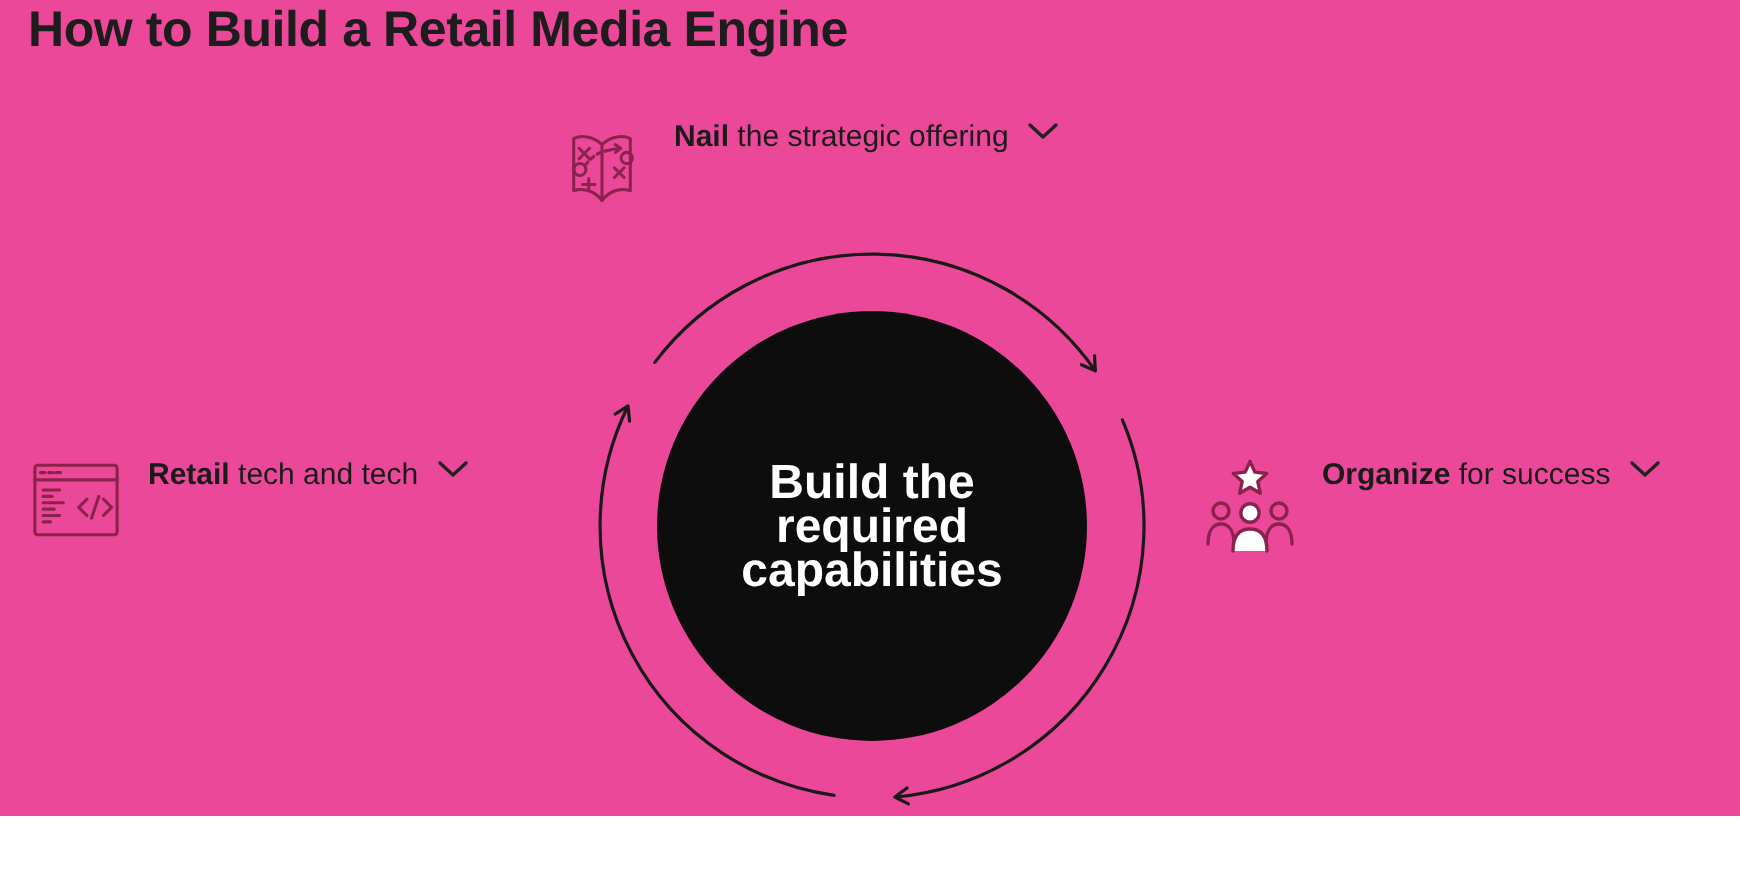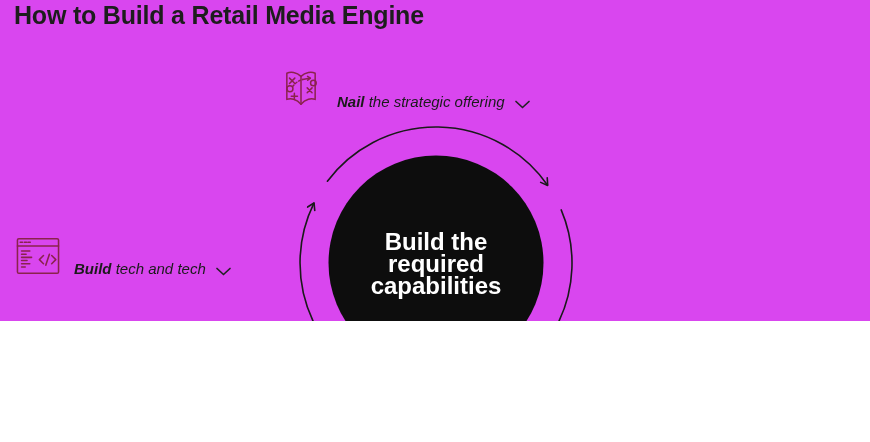--- a/index.html
+++ b/index.html
@@ -1,31 +1,31 @@
 <!DOCTYPE html>
 <html><head>
 <meta charset="utf-8">
 <style>
   html,body { margin:0; padding:0; background:#ffffff; }
   .stage {
-    position:relative; width:870px; height:321px; background:#d946ef;
+    position:relative; width:870px; height:408px; background:#ec4899;
     font-family:"Liberation Sans", sans-serif; overflow:hidden;
   }
   .title {
     position:absolute; left:14px; top:-2px; margin:0;
     font-size:25px; line-height:34px; font-weight:700;
     color:#1d1d1d; letter-spacing:-0.2px;
   }
   .cycle-svg { position:absolute; left:0; top:0; }
   .center-label {
     position:absolute; left:436px; top:264px; transform:translate(-50%,-50%);
     width:150px; text-align:center; color:#ffffff;
     font-size:24px; line-height:22px; font-weight:700;
   }
-  .item { position:absolute; display:flex; align-items:flex-end; cursor:pointer;font-style:italic; }
+  .item { position:absolute; display:flex; align-items:flex-start; cursor:pointer; }
   .item .label { margin-left:13px; font-size:15px; color:#1b1b1b; white-space:nowrap; }
   .item .label b { font-weight:700; }
   .item .chev { margin-left:9px; flex:0 0 auto; }
   .item-top   { left:278px; top:60px;  height:50px; }
   .item-left  { left:15px;  top:229px; height:48px; }
   .item-right { left:602px; top:229px; height:48px; }
   .ic { flex:0 0 auto; display:block; }
 </style>
 </head>
 <body>
@@ -81,20 +81,37 @@
         <path d="M7 21 L12 21"></path>
         <path d="M7 24.5 L18 24.5"></path>
         <path d="M7 28 L13 28"></path>
         <path d="M7 31.5 L16 31.5"></path>
         <path d="M7 35 L11 35"></path>
         <path d="M31 22.5 L26.5 27 L31 31.5"></path>
         <path d="M40 22.5 L44.5 27 L40 31.5"></path>
         <path d="M37.5 21 L33.5 33"></path>
       </g>
     </svg>
-    <span class="label"><b>Build</b><span> tech and tech</span></span>
+    <span class="label"><b>Retail</b><span> tech and tech</span></span>
     <svg class="chev" width="17" height="11" viewBox="0 0 17 11" aria-hidden="true">
       <path d="M2 2.5 L8.5 8.5 L15 2.5" fill="none" stroke="#222222" stroke-width="1.7" stroke-linecap="round" stroke-linejoin="round"></path>
     </svg>
   </div>
 
+  <div class="item item-right">
+    <svg class="ic" width="46" height="48" viewBox="0 0 46 48" aria-hidden="true">
+      <g fill="none" stroke="#8A234C" stroke-width="1.7" stroke-linecap="round" stroke-linejoin="round">
+        <circle cx="8.5" cy="26.5" r="4"></circle>
+        <circle cx="37.5" cy="26.5" r="4"></circle>
+        <path d="M2 43 C2 36.5 4.5 33 8.5 33 C12.5 33 15 36.5 15 43"></path>
+        <path d="M31 43 C31 36.5 33.5 33 37.5 33 C41.5 33 44 36.5 44 43"></path>
+        <path d="M14.5 46.5 C14.5 39 17.5 35.5 23 35.5 C28.5 35.5 31.5 39 31.5 46.5" fill="#ffffff"></path>
+        <circle cx="23" cy="27.5" r="4.6" fill="#ffffff"></circle>
+        <polygon points="23,1.7 25.41,7.09 31.37,7.78 26.9,11.77 28.17,17.62 23,14.6 17.83,17.62 19.1,11.77 14.63,7.78 20.59,7.09" fill="#ffffff"></polygon>
+      </g>
+    </svg>
+    <span class="label"><b>Organize</b><span> for success</span></span>
+    <svg class="chev" width="17" height="11" viewBox="0 0 17 11" aria-hidden="true">
+      <path d="M2 2.5 L8.5 8.5 L15 2.5" fill="none" stroke="#222222" stroke-width="1.7" stroke-linecap="round" stroke-linejoin="round"></path>
+    </svg>
+  </div>
 
 </div>
 
 </body></html>

